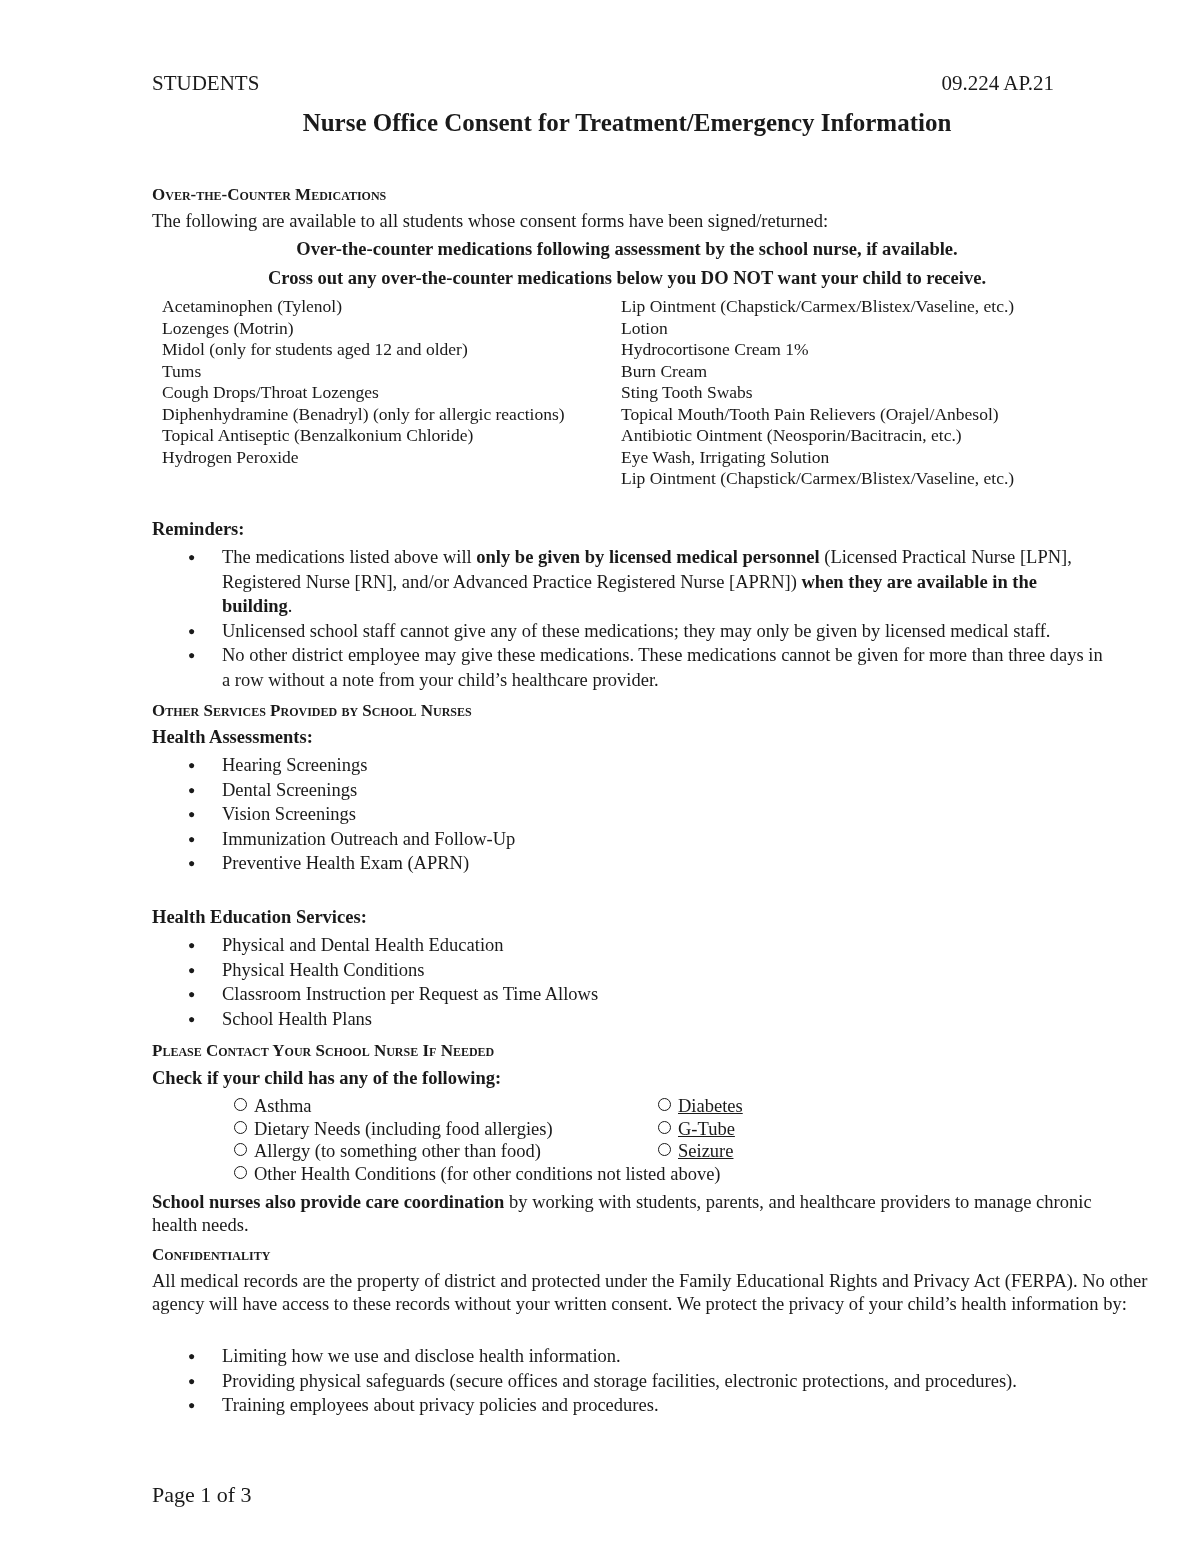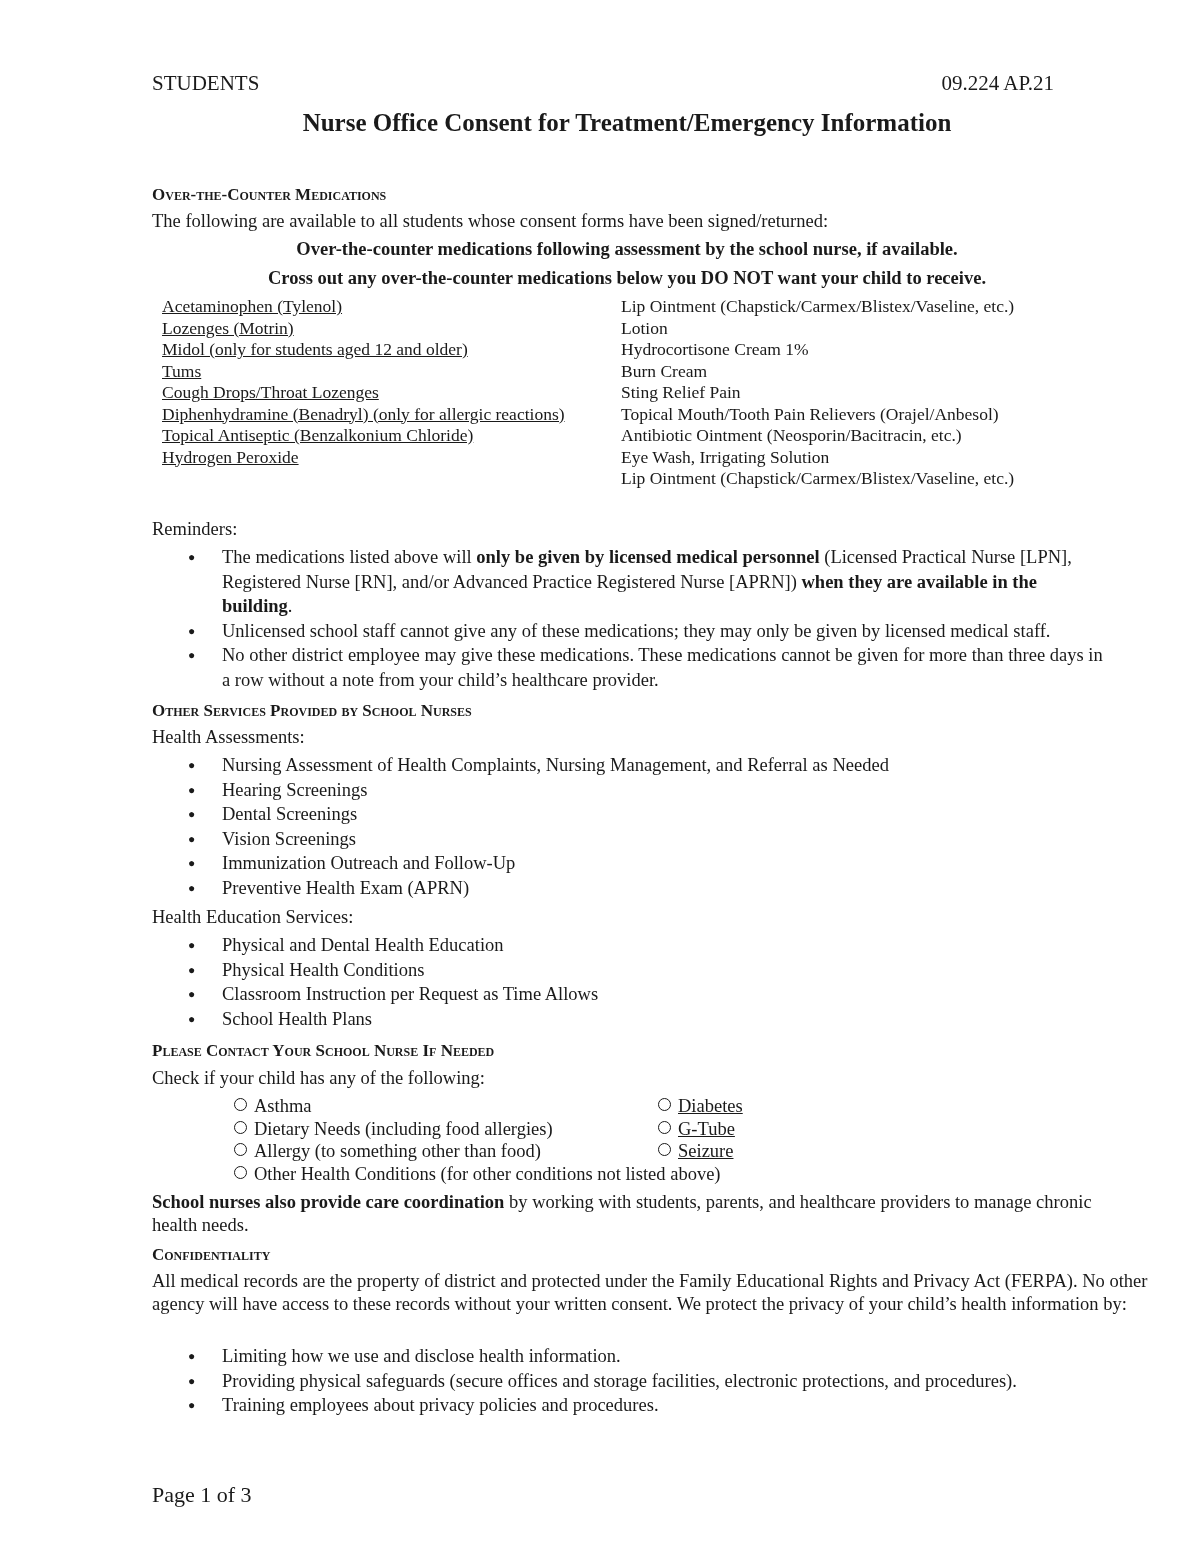--- a/index.html
+++ b/index.html
@@ -7,21 +7,21 @@
     width: 1200px; height: 1554px; position: relative; overflow: hidden;
     font-family: "Liberation Serif", "DejaVu Serif", serif;
     color: #1a1a1a; font-size: 18.5px; line-height: 22px;
   }
   .page { position: absolute; left: 10px; top: 0; width: 1200px; height: 1554px; }
   .hdr-left { position: absolute; left: 142px; top: 72px; font-size: 21px; }
   .hdr-right { position: absolute; right: 156px; top: 72px; font-size: 21px; }
   .title { position: absolute; left: 0; width: 1234px; top: 112px; text-align: center; font-size: 25px; font-weight: bold; }
   .abs { position: absolute; }
   .sc { font-weight: bold; font-variant: small-caps; font-size: 17px; letter-spacing: 0; }
-  .bold { font-weight: normal; }
+  .bold { font-weight: bold; }
   .centerline { position: absolute; left: 0; width: 1234px; text-align: center; font-weight: bold; font-size: 18.5px; }
   .medcol { position: absolute; top: 296px; }
   .medcol div { height: 21.5px; line-height: 21.5px; font-size: 17.5px; }
   ul.bul { list-style: none; margin: 0; padding: 0; position: absolute; }
   ul.bul li { position: relative; padding-left: 70px; line-height: 24.5px; font-size: 18.5px; }
   ul.bul li::before { content: "\25CF"; position: absolute; left: 36px; top: 0; font-size: 12px; }
   .cond { position: absolute; font-size: 18.5px; line-height: 22.5px; }
   .cond span.ring { display: inline-block; width: 11px; height: 11px; border: 1.4px solid #1a1a1a; border-radius: 50%; margin-right: 7px; vertical-align: 1px; }
   .para { position: absolute; left: 142px; width: 1030px; font-size: 18.5px; line-height: 23px; }
   .footer { position: absolute; left: 142px; top: 1484px; font-size: 22px; }
@@ -33,55 +33,54 @@
 
   <div class="hdr-left">STUDENTS</div>
   <div class="hdr-right">09.224 AP.21</div>
   <div class="title">Nurse Office Consent for Treatment/Emergency Information</div>
 
   <div class="abs sc" style="left:142px; top:184px;">Over-the-Counter Medications</div>
   <div class="abs" style="left:142px; top:210px;">The following are available to all students whose consent forms have been signed/returned:</div>
   <div class="centerline" style="top:238px;">Over-the-counter medications following assessment by the school nurse, if available.</div>
   <div class="centerline" style="top:267px;">Cross out any over-the-counter medications below you DO NOT want your child to receive.</div>
 
-  <div class="medcol" style="left:152px;text-decoration:underline;">
+  <div class="medcol" style="left:152px;">
     <div>Acetaminophen (Tylenol)</div>
     <div>Lozenges (Motrin)</div>
     <div>Midol (only for students aged 12 and older)</div>
     <div>Tums</div>
     <div>Cough Drops/Throat Lozenges</div>
     <div>Diphenhydramine (Benadryl) (only for allergic reactions)</div>
     <div>Topical Antiseptic (Benzalkonium Chloride)</div>
     <div>Hydrogen Peroxide</div>
   </div>
   <div class="medcol" style="left:611px;">
     <div>Lip Ointment (Chapstick/Carmex/Blistex/Vaseline, etc.)</div>
     <div>Lotion</div>
     <div>Hydrocortisone Cream 1%</div>
     <div>Burn Cream</div>
-    <div>Sting Relief Pain</div>
+    <div>Sting Tooth Swabs</div>
     <div>Topical Mouth/Tooth Pain Relievers (Orajel/Anbesol)</div>
     <div>Antibiotic Ointment (Neosporin/Bacitracin, etc.)</div>
     <div>Eye Wash, Irrigating Solution</div>
     <div>Lip Ointment (Chapstick/Carmex/Blistex/Vaseline, etc.)</div>
   </div>
 
   <div class="abs bold" style="left:142px; top:518px;">Reminders:</div>
   <ul class="bul" style="left:142px; top:545px; width:960px;">
     <li>
       <span>The medications listed above will </span><b>only be given by licensed medical personnel</b><span> (Licensed Practical Nurse [LPN], Registered Nurse [RN], and/or Advanced Practice Registered Nurse [APRN]) </span><b>when they are available in the building</b><span>.</span>
     </li>
     <li>Unlicensed school staff cannot give any of these medications; they may only be given by licensed medical staff.</li>
     <li>No other district employee may give these medications. These medications cannot be given for more than three days in a row without a note from your child’s healthcare provider.</li>
   </ul>
 
   <div class="abs sc" style="left:142px; top:700px;">Other Services Provided by School Nurses</div>
   <div class="abs bold" style="left:142px; top:726px;">Health Assessments:</div>
   <ul class="bul" style="left:142px; top:753px; width:960px;">
-    <li>Nursing Assessment of Health Complaints, Nursing Management, and Referral as Needed</li>
     <li>Hearing Screenings</li>
     <li>Dental Screenings</li>
     <li>Vision Screenings</li>
     <li>Immunization Outreach and Follow-Up</li>
     <li>Preventive Health Exam (APRN)</li>
   </ul>
   <div class="abs bold" style="left:142px; top:906px;">Health Education Services:</div>
   <ul class="bul" style="left:142px; top:933px; width:960px;">
     <li>Physical and Dental Health Education</li>
     <li>Physical Health Conditions</li>

